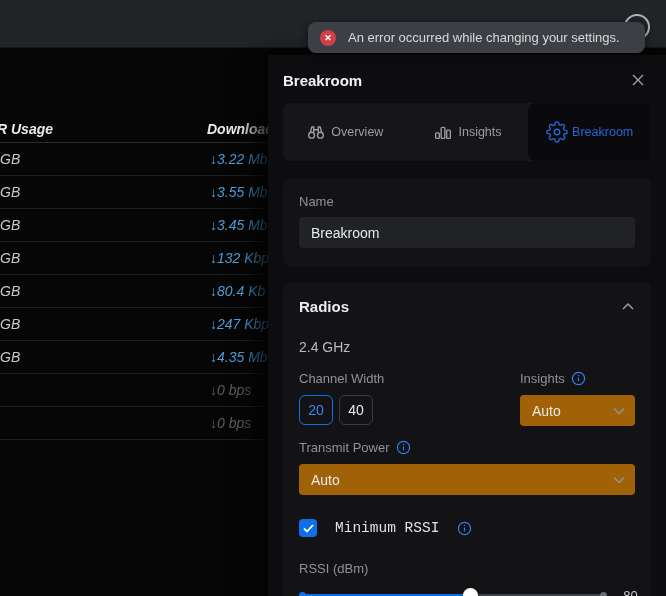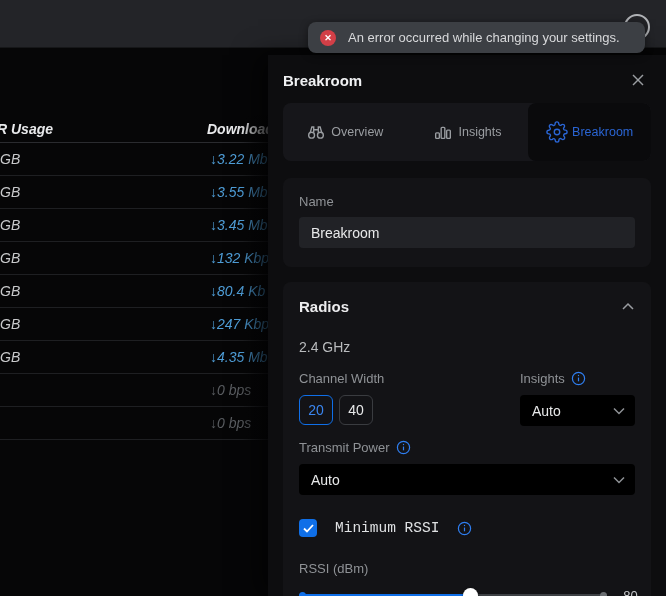--- a/index.html
+++ b/index.html
@@ -75,21 +75,21 @@
   .label-row { display:flex; align-items:center; gap:6px; font-size:13px;
                color:#8f9296; margin-bottom:8px; height:18px; }
   .info-icon { width:15px; height:15px; flex:none; }
 
   .cw-buttons { display:flex; gap:6px; }
   .cw-btn { width:34px; height:30px; background:transparent; border:1px solid #3a3c40;
             border-radius:6px; color:#e8e9ea; font-size:14px; cursor:pointer;
             font-family:"Liberation Sans", sans-serif; }
   .cw-btn.selected { border-color:#0f6fe8; color:#3b86f0;text-align:center; }
 
-  .select-box { height:31px; background:#000000; border-radius:4px; display:flex;
+  .select-box { height:31px; background:#a16207; border-radius:4px; display:flex;
                 align-items:center; justify-content:space-between; padding:0 10px 0 12px;
                 color:#e8e9ea; font-size:14px; cursor:pointer; }
   .select-full { width:336px; margin-top:0; }
   .chevron { color:#8f9296; }
 
   .transmit-block { margin-top:12px; }
 
   .minrssi-row { display:flex; align-items:center; gap:18px; margin-top:24px;font-family:Liberation Mono, monospace; }
   .checkbox { width:18px; height:18px; background:#0f6fe8; border-radius:4px;
               display:flex; align-items:center; justify-content:center; cursor:pointer; }

